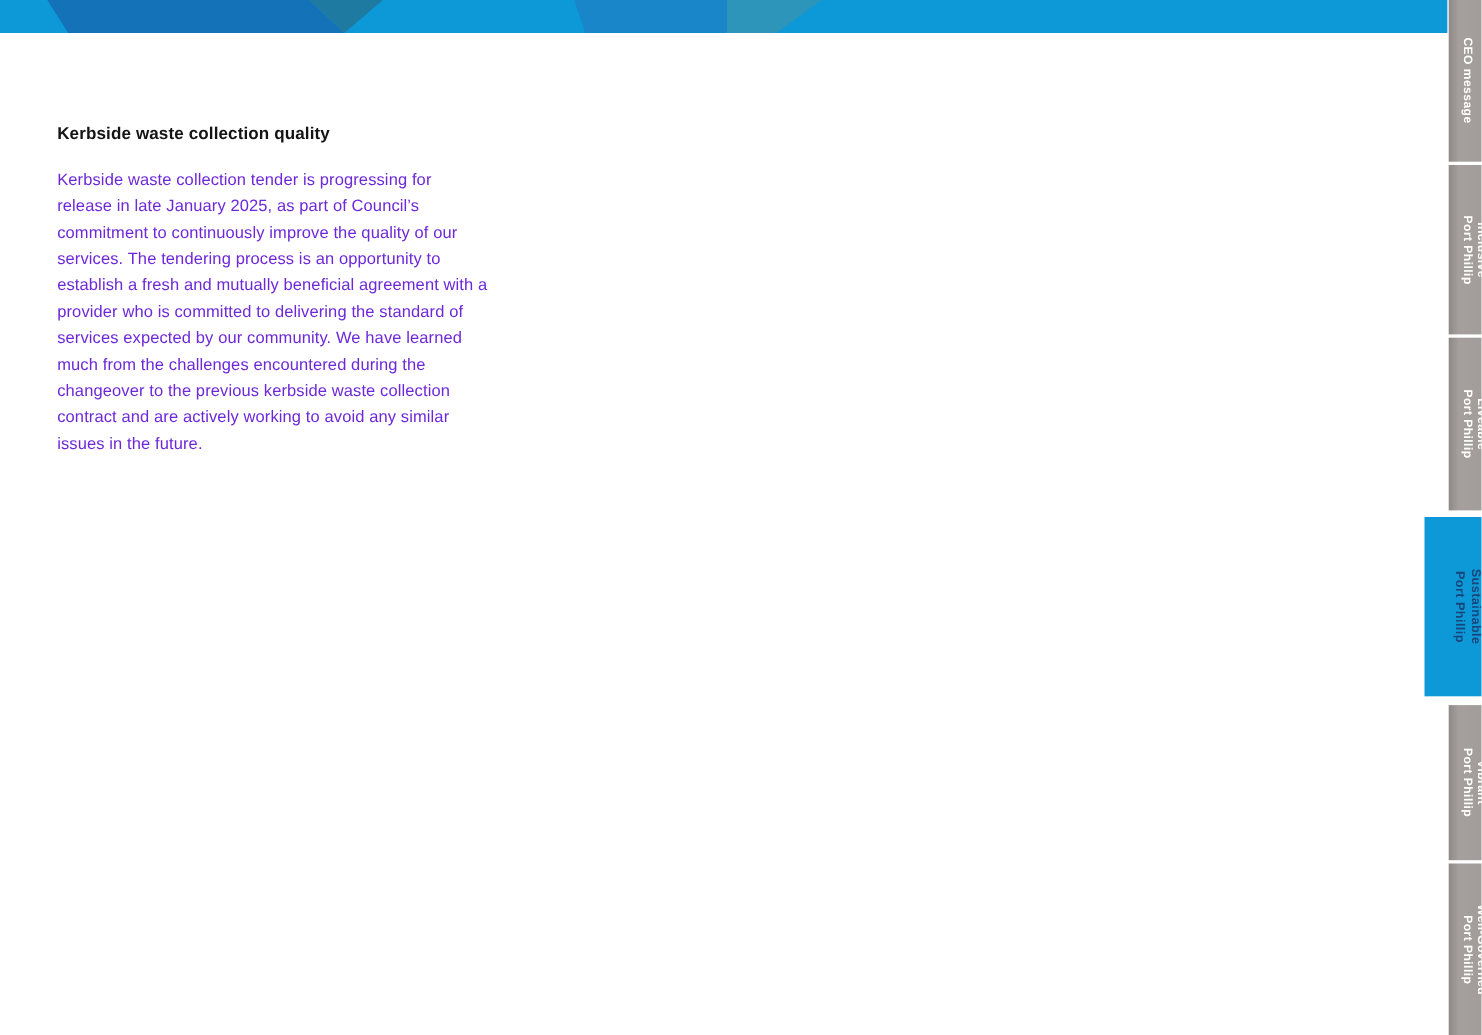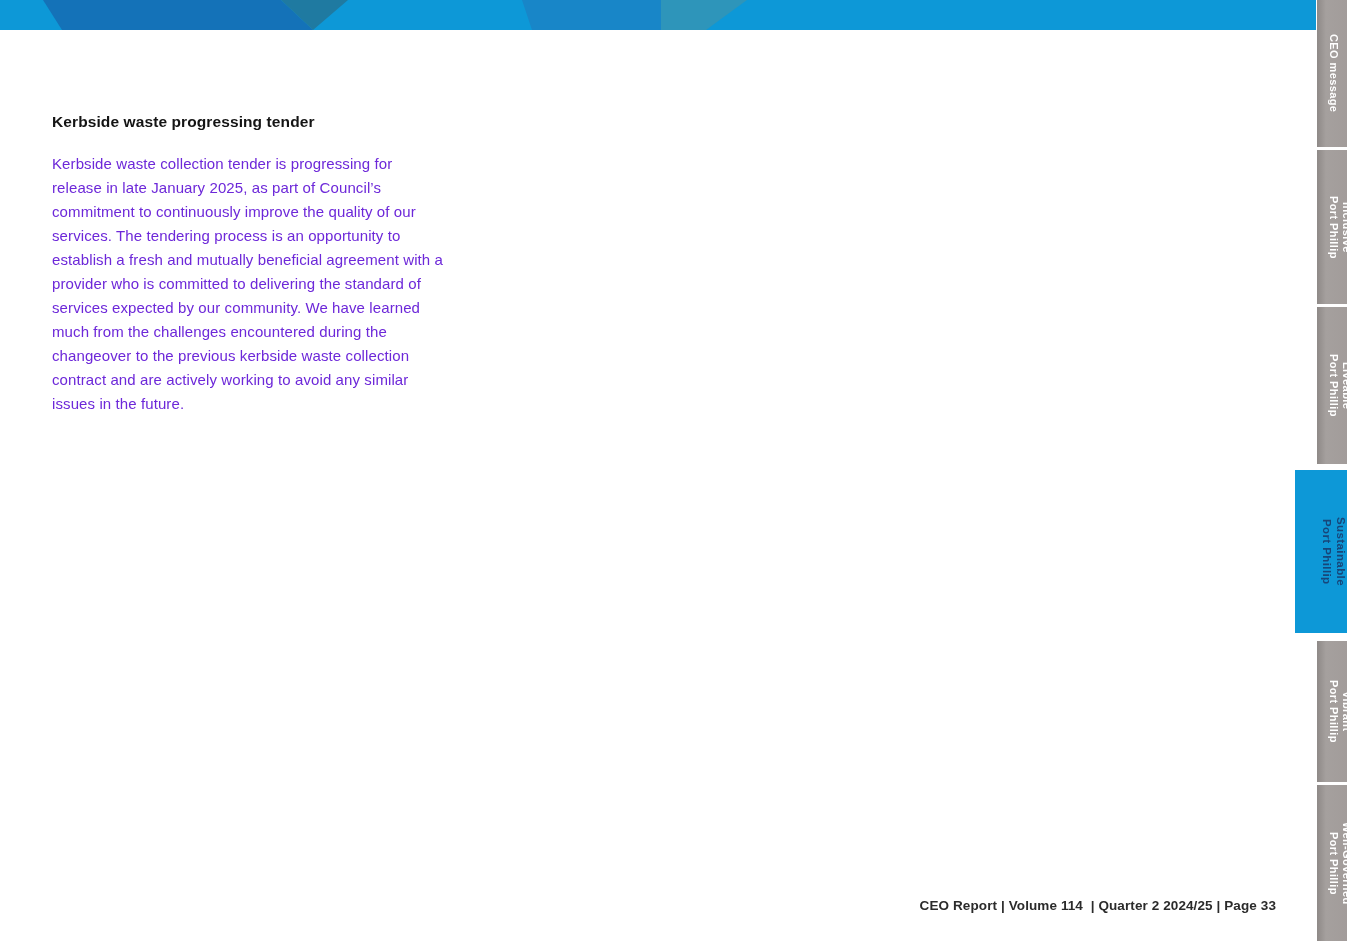--- a/index.html
+++ b/index.html
@@ -81,25 +81,24 @@
   <div id="banner">
     <svg viewBox="0 0 1316 30" preserveAspectRatio="none">
       <rect x="0" y="0" width="1316" height="30" fill="#0d98d7"></rect>
       <polygon points="43,0 281,0 313,30 62,30" fill="#1472b8"></polygon>
       <polygon points="281,0 348,0 313,30" fill="#1f7aa1"></polygon>
       <polygon points="522,0 661,0 661,30 532,30" fill="#1886c8"></polygon>
       <polygon points="661,0 747,0 706,30 661,30" fill="#2e95ba"></polygon>
     </svg>
   </div>
 
-  <h2 id="article-heading">Kerbside waste progressing tender</h2>
+  <h2 id="article-heading">Kerbside waste collection quality</h2>
 
   <p id="article-paragraph">Kerbside waste collection tender is progressing for release in late January 2025, as part of Council’s commitment to continuously improve the quality of our services. The tendering process is an opportunity to establish a fresh and mutually beneficial agreement with a provider who is committed to delivering the standard of services expected by our community. We have learned much from the challenges encountered during the changeover to the previous kerbside waste collection contract and are actively working to avoid any similar issues in the future.</p>
 
-  <div id="footer-line">CEO Report | Volume 114  | Quarter 2 2024/25 | Page 33</div>
 
   <div id="tab-1" class="tab gray">
     <span class="tab-label">CEO message</span>
   </div>
 
   <div id="tab-2" class="tab gray">
     <span class="tab-label">Inclusive
 Port Phillip</span>
   </div>
 

